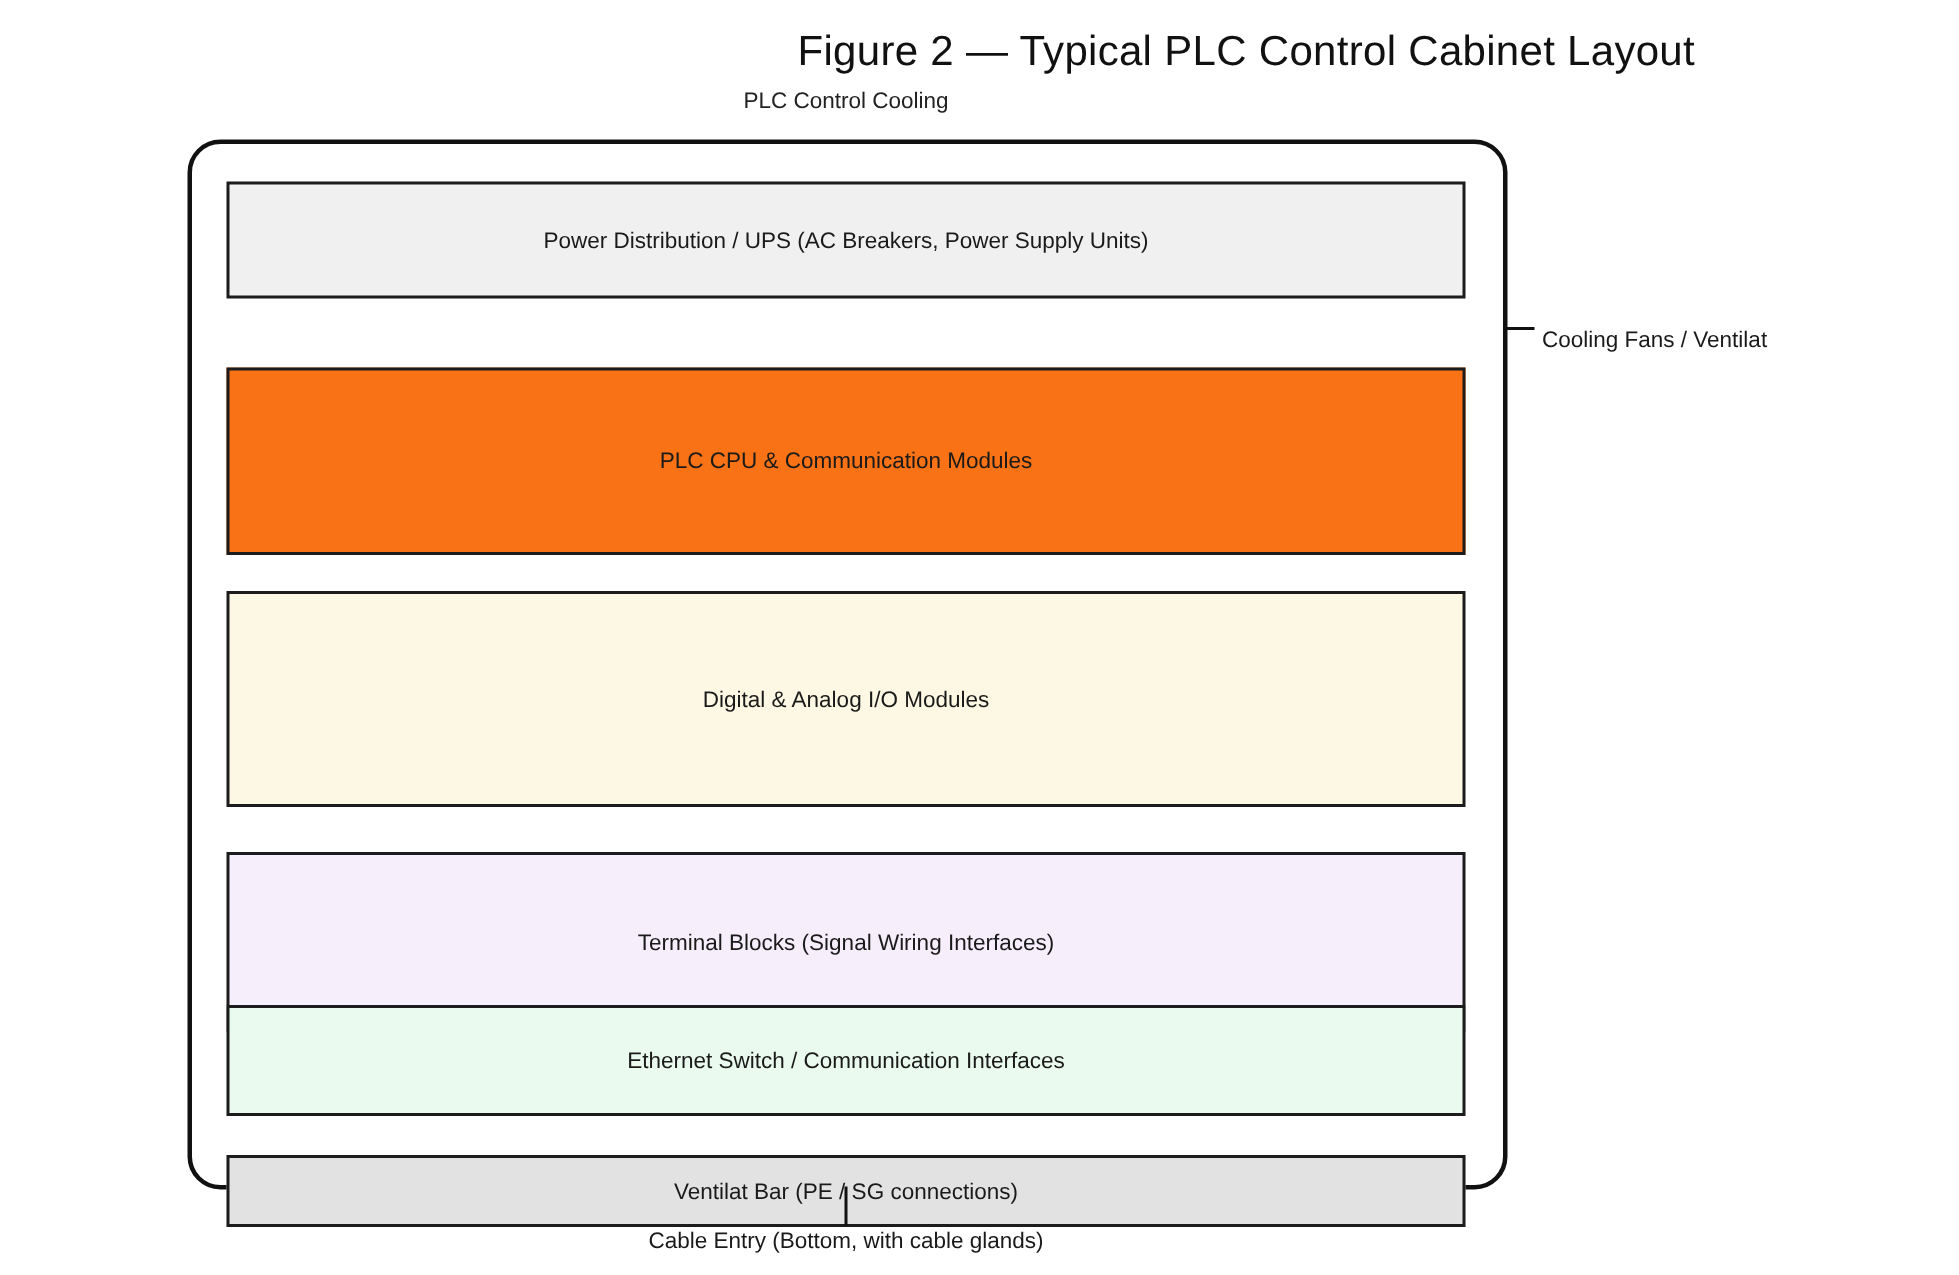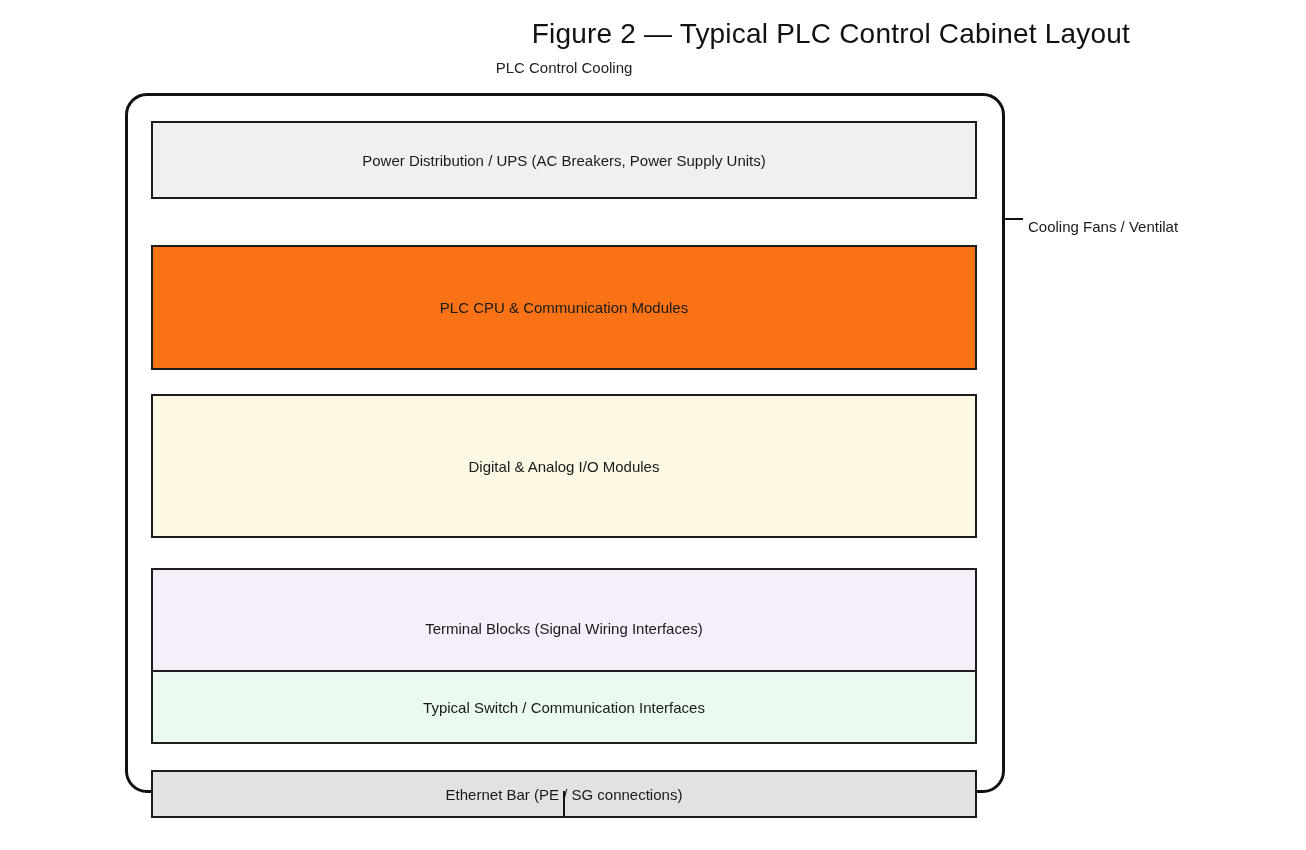--- a/index.html
+++ b/index.html
@@ -125,25 +125,26 @@
 
   <div class="section sec-2" style="background-color: rgb(253, 248, 228);">
     <span class="section-label">Digital &amp; Analog I/O Modules</span>
   </div>
 
   <div class="section sec-3" style="background-color: rgb(246, 238, 251);">
     <span class="section-label">Terminal Blocks (Signal Wiring Interfaces)</span>
   </div>
 
   <div class="section sec-4" style="background-color: rgb(234, 250, 239);">
-    <span class="section-label">Typical Switch / Communication Interfaces</span>
+    <span class="section-label">Ethernet Switch / Communication Interfaces</span>
   </div>
 
   <div class="section sec-5" style="background-color: rgb(226, 226, 226);">
-    <span class="section-label">Ethernet Bar (PE / SG connections)</span>
+    <span class="section-label">Ventilat Bar (PE / SG connections)</span>
   </div>
 
   <div class="cooling-tick"></div>
   <div class="cooling-label">Cooling Fans / Ventilat</div>
 
   <div class="cable-leader"></div>
+  <div class="cable-label">Cable Entry (Bottom, with cable glands)</div>
 
 </div>
 
 </body></html>

